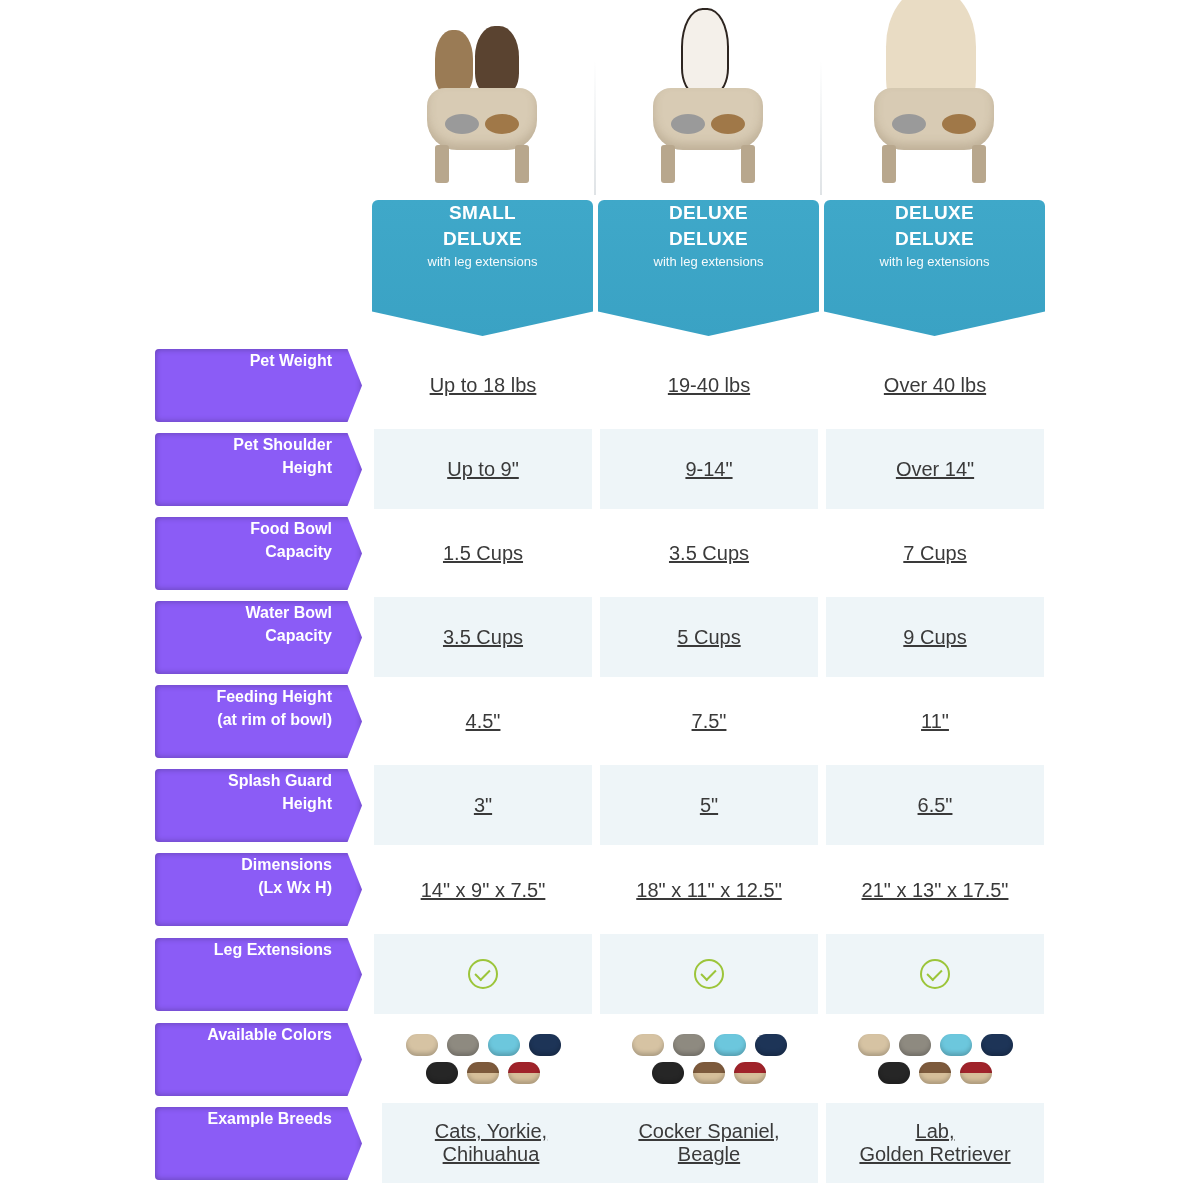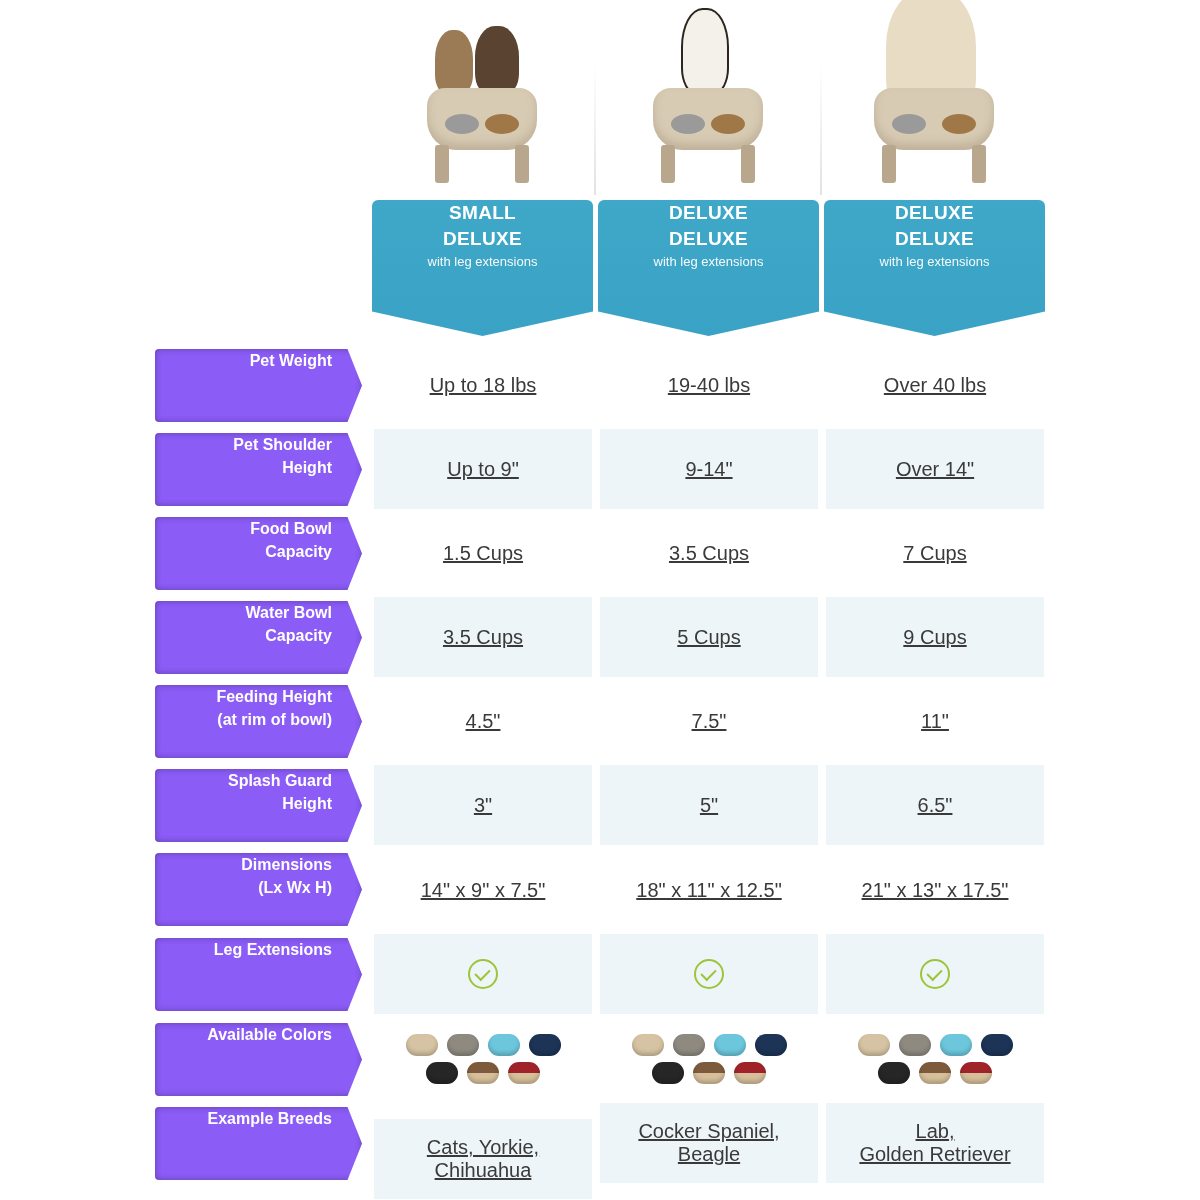--- a/index.html
+++ b/index.html
@@ -239,18 +239,18 @@
       <div class="swatch" style="background:#262626"></div>
       <div class="swatch" style="background:linear-gradient(#7d5a3c 50%, #d6bf9a 50%)"></div>
       <div class="swatch" style="background:linear-gradient(#a0232a 50%, #d6bf9a 50%)"></div>
     </div>
   </div>
 </div>
 
 <div class="row-label" style="top:1107px;">
     <span>Example Breeds</span>
   </div>
-<div class="cell shaded" style="top:1103px; left:374px;margin-top:16px;">Cats, Yorkie,
+<div class="cell shaded" style="top:1103px; left:382px;">Cats, Yorkie,
 Chihuahua</div>
 <div class="cell shaded" style="top:1103px; left:600px;">Cocker Spaniel,
 Beagle</div>
 <div class="cell shaded" style="top:1103px; left:826px;">Lab,
 Golden Retriever</div>
 
 </body></html>

